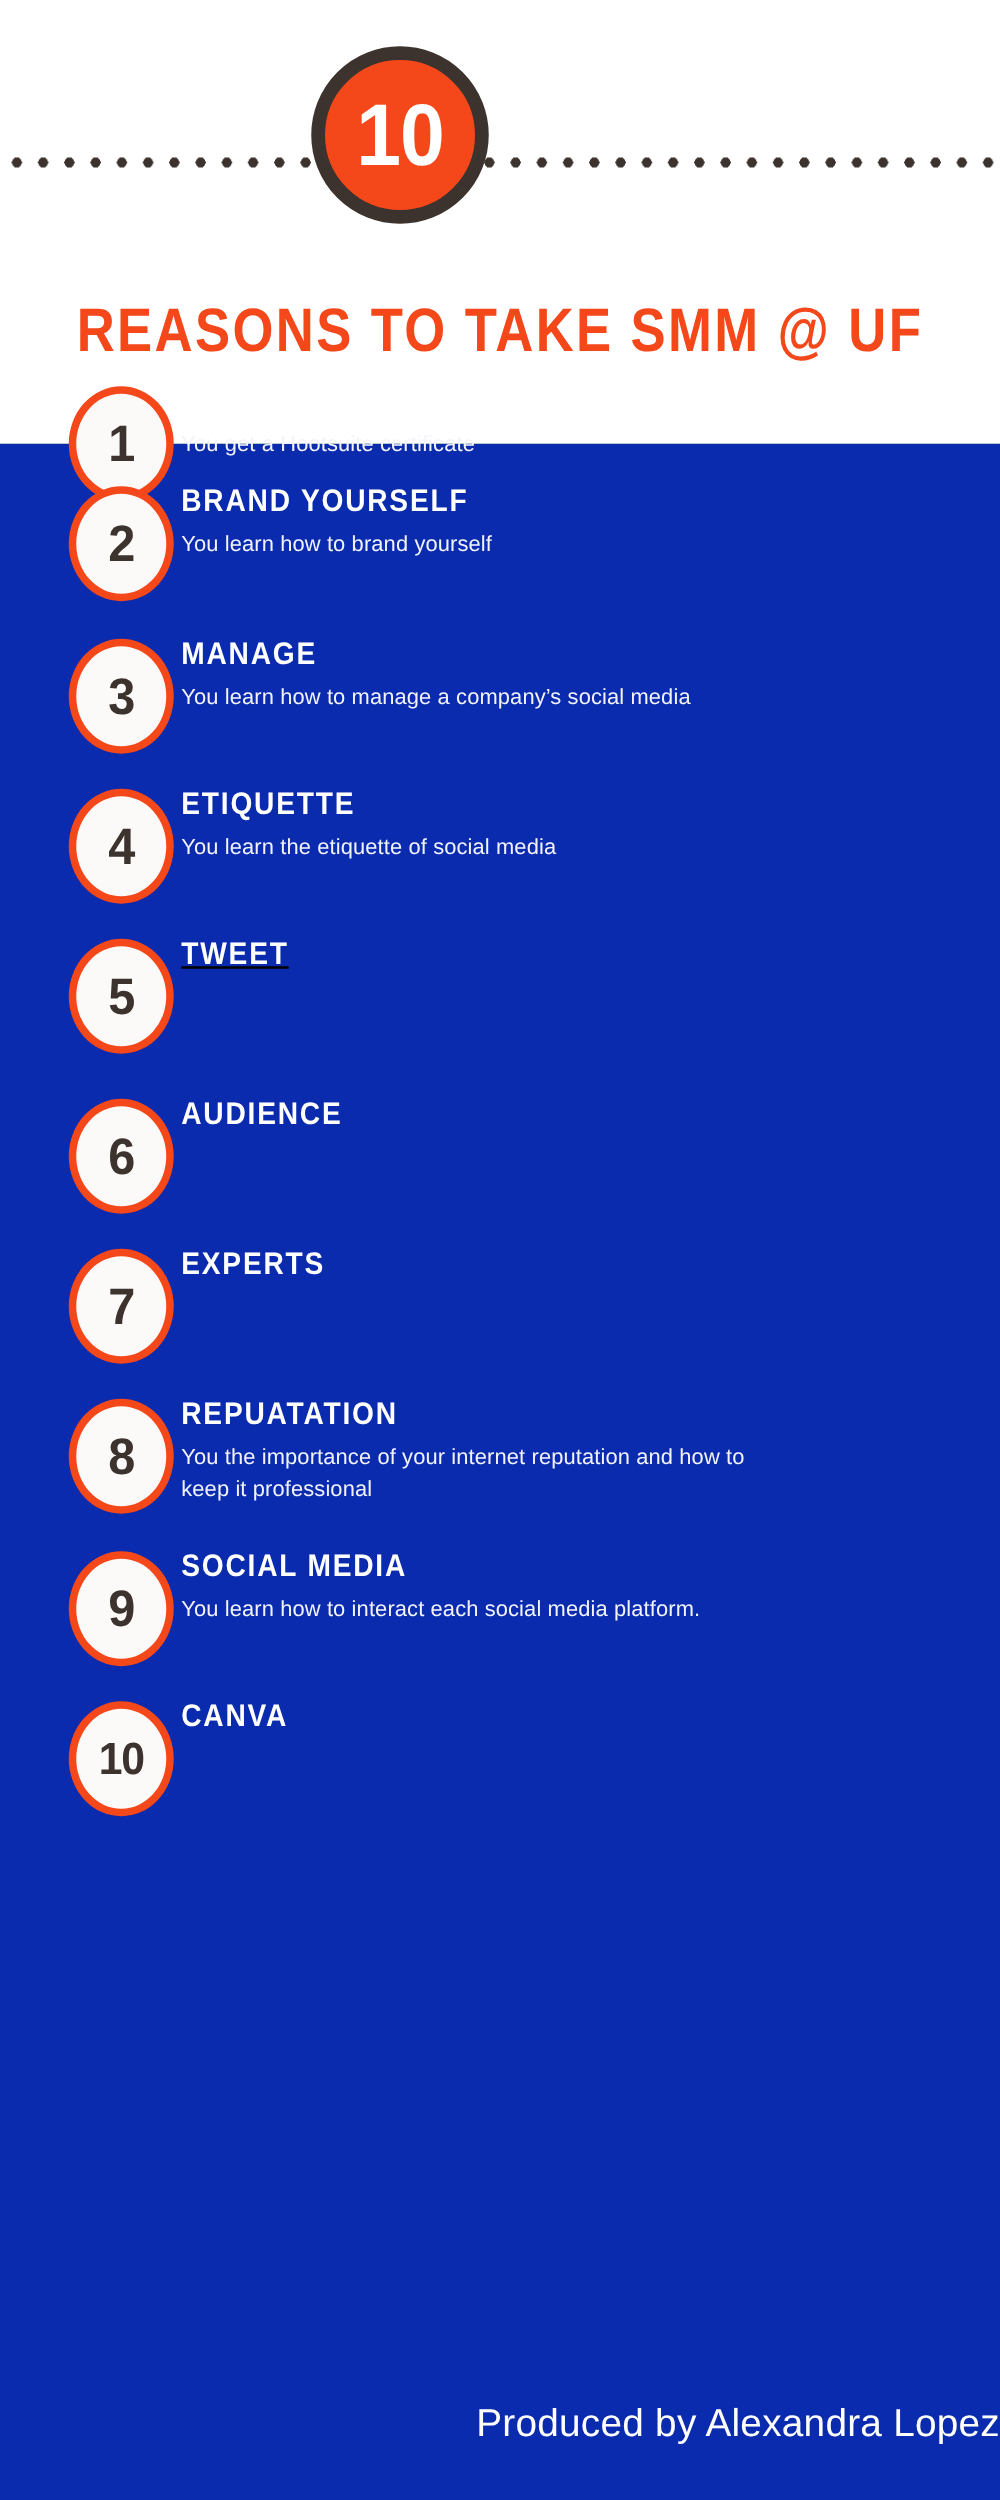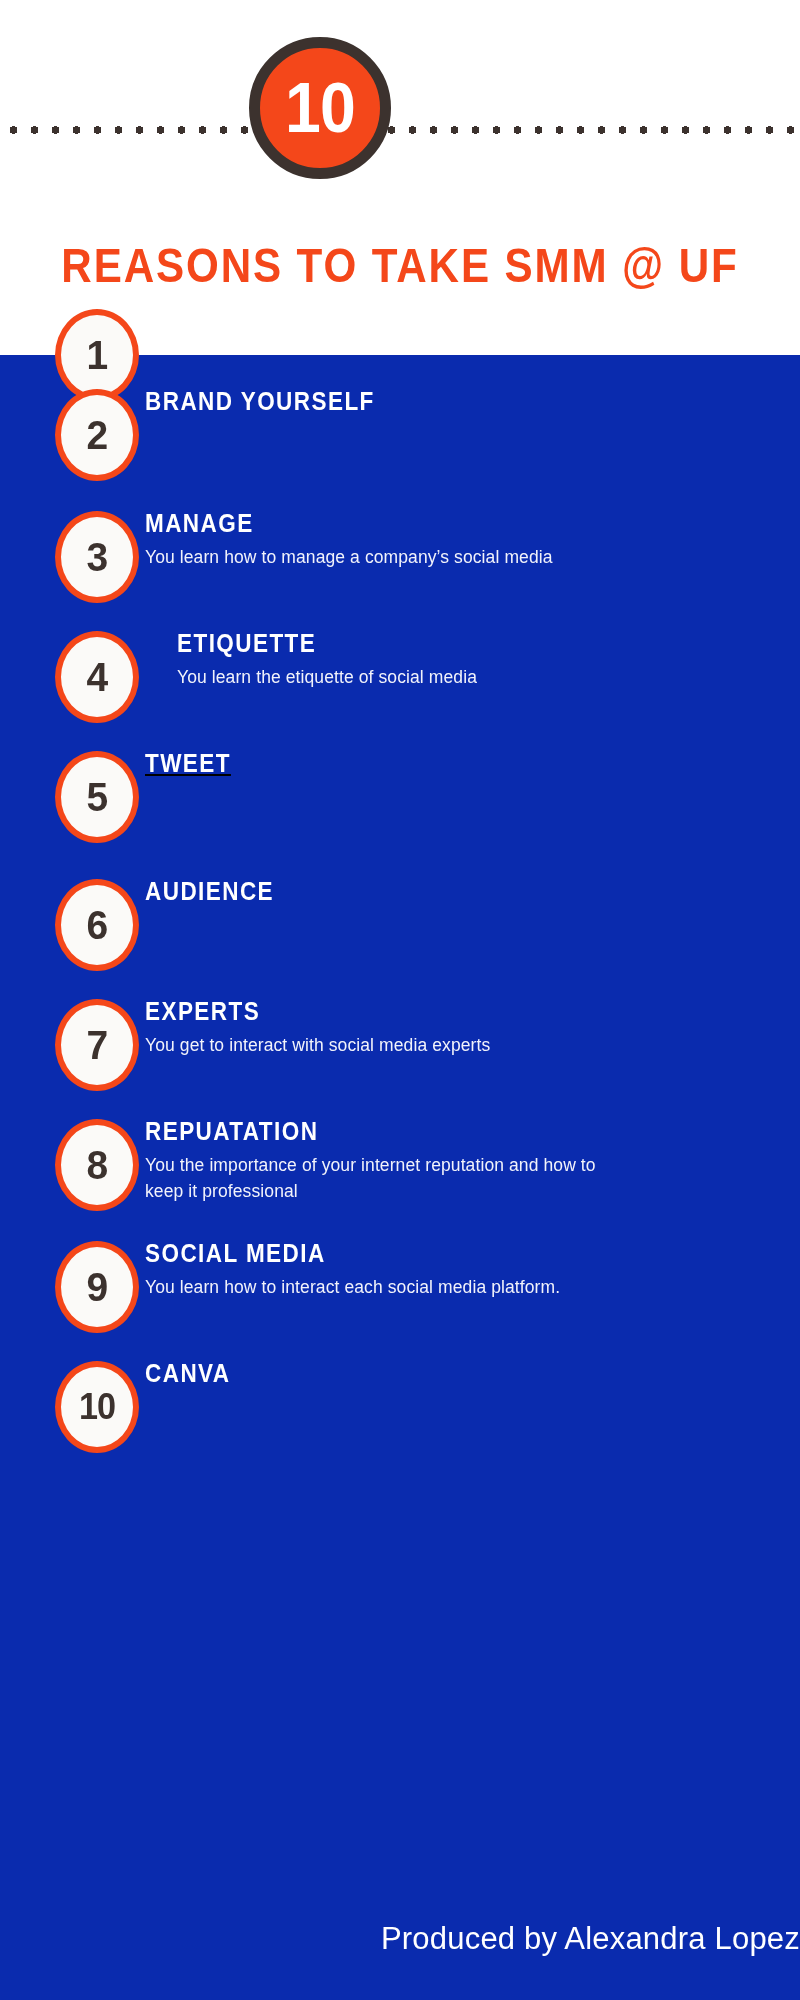--- a/index.html
+++ b/index.html
@@ -155,44 +155,46 @@
   </div>
 
   <div id="body">
     <div class="list" id="list">
         <div class="item" style="top: 0px;">
           <div class="item-badge" style="top: -46px;">
             <span class="item-badge-num">1</span>
           </div>
           <div class="item-text" style="top: -48px;">
             <div class="item-heading">HOOTSUITE</div>
+            <div class="item-desc">You get a Hootsuite certificate</div>
           </div>
         </div>
         <div class="item" style="top: 80px;">
           <div class="item-badge" style="top: -46px;">
             <span class="item-badge-num">2</span>
           </div>
           <div class="item-text" style="top: -48px;">
             <div class="item-heading">BRAND YOURSELF</div>
+            <div class="item-desc">You learn how to brand yourself</div>
           </div>
         </div>
         <div class="item" style="top: 202px;">
           <div class="item-badge" style="top: -46px;">
             <span class="item-badge-num">3</span>
           </div>
           <div class="item-text" style="top: -48px;">
             <div class="item-heading">MANAGE</div>
             <div class="item-desc">You learn how to manage a company’s social media</div>
           </div>
         </div>
         <div class="item" style="top: 322px;">
           <div class="item-badge" style="top: -46px;">
             <span class="item-badge-num">4</span>
           </div>
-          <div class="item-text" style="top: -48px; margin-left: 32px;">
+          <div class="item-text" style="top: -48px;">
             <div class="item-heading">ETIQUETTE</div>
             <div class="item-desc">You learn the etiquette of social media</div>
           </div>
         </div>
         <div class="item" style="top: 442px;">
           <div class="item-badge" style="top: -46px;">
             <span class="item-badge-num">5</span>
           </div>
           <div class="item-text" style="top: -48px; text-decoration: underline;">
             <div class="item-heading">TWEET</div>
@@ -205,21 +207,20 @@
           <div class="item-text" style="top: -48px;">
             <div class="item-heading">AUDIENCE</div>
           </div>
         </div>
         <div class="item" style="top: 690px;">
           <div class="item-badge" style="top: -46px;">
             <span class="item-badge-num">7</span>
           </div>
           <div class="item-text" style="top: -48px;">
             <div class="item-heading">EXPERTS</div>
-            <div class="item-desc">You get to interact with social media experts</div>
           </div>
         </div>
         <div class="item" style="top: 810px;">
           <div class="item-badge" style="top: -46px;">
             <span class="item-badge-num">8</span>
           </div>
           <div class="item-text" style="top: -48px;">
             <div class="item-heading">REPUATATION</div>
             <div class="item-desc">You the importance of your internet reputation and how to keep it professional</div>
           </div>

